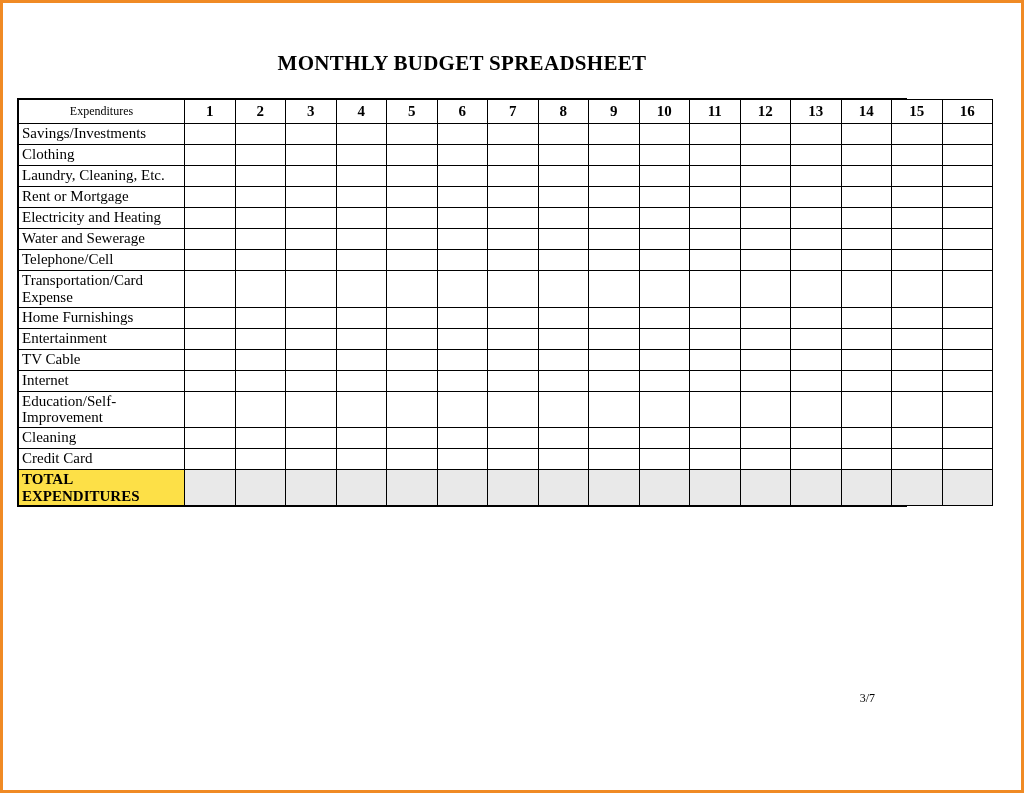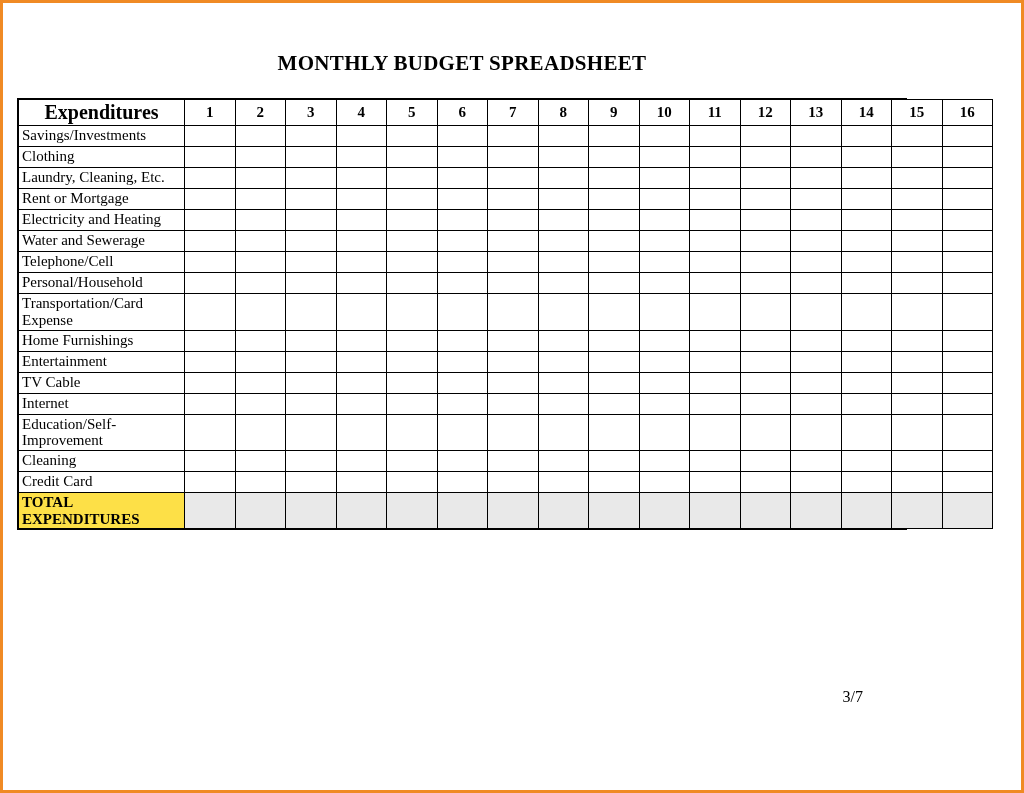--- a/index.html
+++ b/index.html
@@ -80,22 +80,22 @@
     background: #ffffff;
   }
   table.budget th.col-head {
     text-align: center;
     font-weight: bold;
     font-size: 15px;
     height: 24px;
   }
   table.budget th.head-expenditures {
     text-align: center;
-    font-weight: bold;
-    font-size: 20px;
+    font-weight: normal;
+    font-size: 12px;
   }
   col.label-col { width: 166px; }
   col.num-col { width: 50.5px; }
   td.label {
     text-align: left;
     line-height: 1.12;
     vertical-align: top;
     padding-top: 1px;
   }
   td.cell {
@@ -104,23 +104,23 @@
   tr.total td {
     background: #e9e9e9;
   }
   tr.total td.label {
     background: #fde047;
     font-weight: bold;
     line-height: 1.1;
   }
   .page-number {
     position: absolute;
-    right: 58px;
+    right: 46px;
     bottom: 84px;
-    font-size: 16px;
+    font-size: 12px;
   }
 </style>
 </head>
 <body>
 
 <div class="page">
   <div class="sheet">
 
     <div class="doc-title">MONTHLY BUDGET SPREADSHEET</div>
 
@@ -295,39 +295,20 @@
               <td class="cell"></td>
               <td class="cell"></td>
               <td class="cell"></td>
               <td class="cell"></td>
               <td class="cell"></td>
               <td class="cell"></td>
               <td class="cell"></td>
               <td class="cell"></td>
             </tr>
             <tr>
-              <td class="label">Personal/Household</td>
-              <td class="cell"></td>
-              <td class="cell"></td>
-              <td class="cell"></td>
-              <td class="cell"></td>
-              <td class="cell"></td>
-              <td class="cell"></td>
-              <td class="cell"></td>
-              <td class="cell"></td>
-              <td class="cell"></td>
-              <td class="cell"></td>
-              <td class="cell"></td>
-              <td class="cell"></td>
-              <td class="cell"></td>
-              <td class="cell"></td>
-              <td class="cell"></td>
-              <td class="cell"></td>
-            </tr>
-            <tr>
               <td class="label">Transportation/Card Expense</td>
               <td class="cell"></td>
               <td class="cell"></td>
               <td class="cell"></td>
               <td class="cell"></td>
               <td class="cell"></td>
               <td class="cell"></td>
               <td class="cell"></td>
               <td class="cell"></td>
               <td class="cell"></td>

